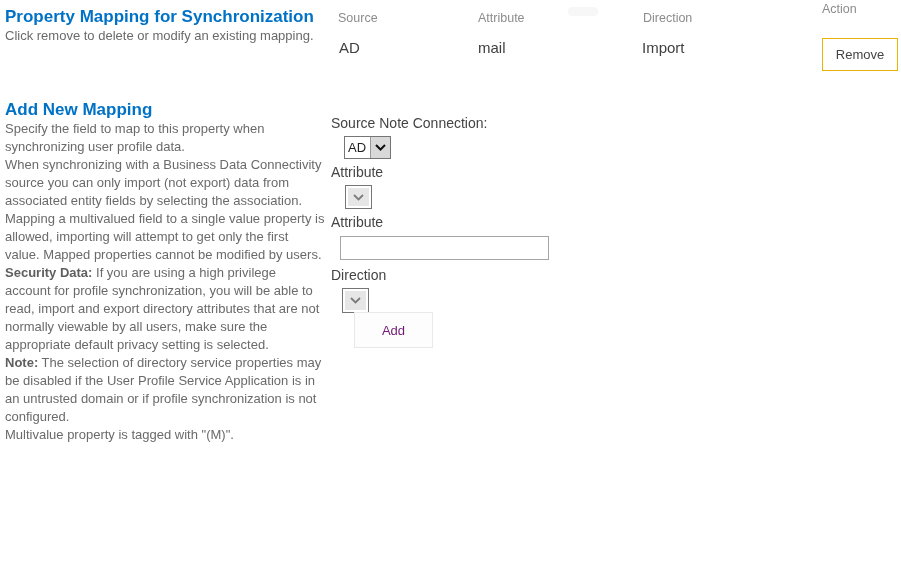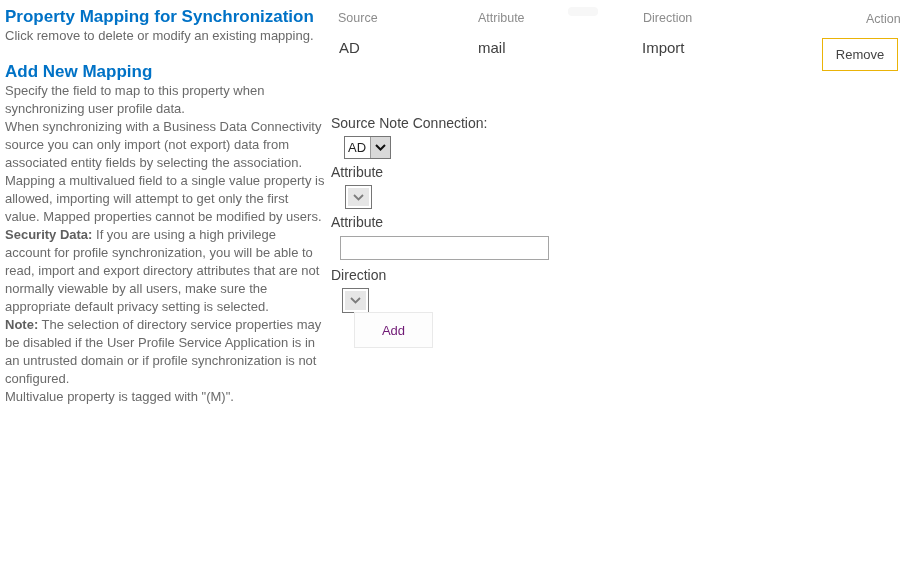--- a/index.html
+++ b/index.html
@@ -14,21 +14,21 @@
   .left-col{
     position:absolute;left:5px;top:6px;width:320px;
     font-size:13px;line-height:18px;color:#6a6a6a;
   }
   .section-title{
     margin:0;
     font-size:17px;line-height:21px;font-weight:bold;color:#0072c6;
   }
   .left-col p{margin:0;}
   .p-desc{margin-top:11px;}
-  .h2-title{margin-top:16px;}
+  .h2-title{margin-top:54px;}
   .p-intro{margin-top:6px;}
   .p-bdc{margin-top:17px;}
   .p-security{margin-top:14px;}
   .p-note{margin-top:15px;}
   .p-multivalue{margin-top:13px;}
   .bold-label{font-weight:bold;color:#5f5f5f;}
   
   .abs{position:absolute;}
   .col-header{font-size:12.5px;color:#8c8c8c;}
   .col-value{font-size:15px;color:#3f3f3f;}
@@ -96,21 +96,21 @@
     <p class="p-security"><span class="bold-label">Security Data:</span><span> If you are using a high privilege account for profile synchronization, you will be able to read, import and export directory attributes that are not normally viewable by all users, make sure the appropriate default privacy setting is selected.</span></p>
     <p class="p-note"><span class="bold-label">Note:</span><span> The selection of directory service properties may be disabled if the User Profile Service Application is in an untrusted domain or if profile synchronization is not configured.</span></p>
     <p class="p-multivalue">Multivalue property is tagged with "(M)".</p>
   </div>
 
   <div class="artifact-smudge"></div>
 
   <div class="abs col-header" style="left:338px;top:11px;">Source</div>
   <div class="abs col-header" style="left:478px;top:11px;">Attribute</div>
   <div class="abs col-header" style="left:643px;top:11px;">Direction</div>
-  <div class="abs col-header" style="left:822px;top:12px;margin-left:44px;">Action</div>
+  <div class="abs col-header" style="left:822px;top:2px;">Action</div>
 
   <div class="abs col-value" style="left:339px;top:39px;">AD</div>
   <div class="abs col-value" style="left:478px;top:39px;">mail</div>
   <div class="abs col-value" style="left:642px;top:39px;">Import</div>
   <button class="remove-btn">Remove</button>
 
   <div class="abs form-label" style="left:331px;top:115px;">Source Note Connection:</div>
 
   <div class="select select-ad">
     <span class="select-value">AD</span>

